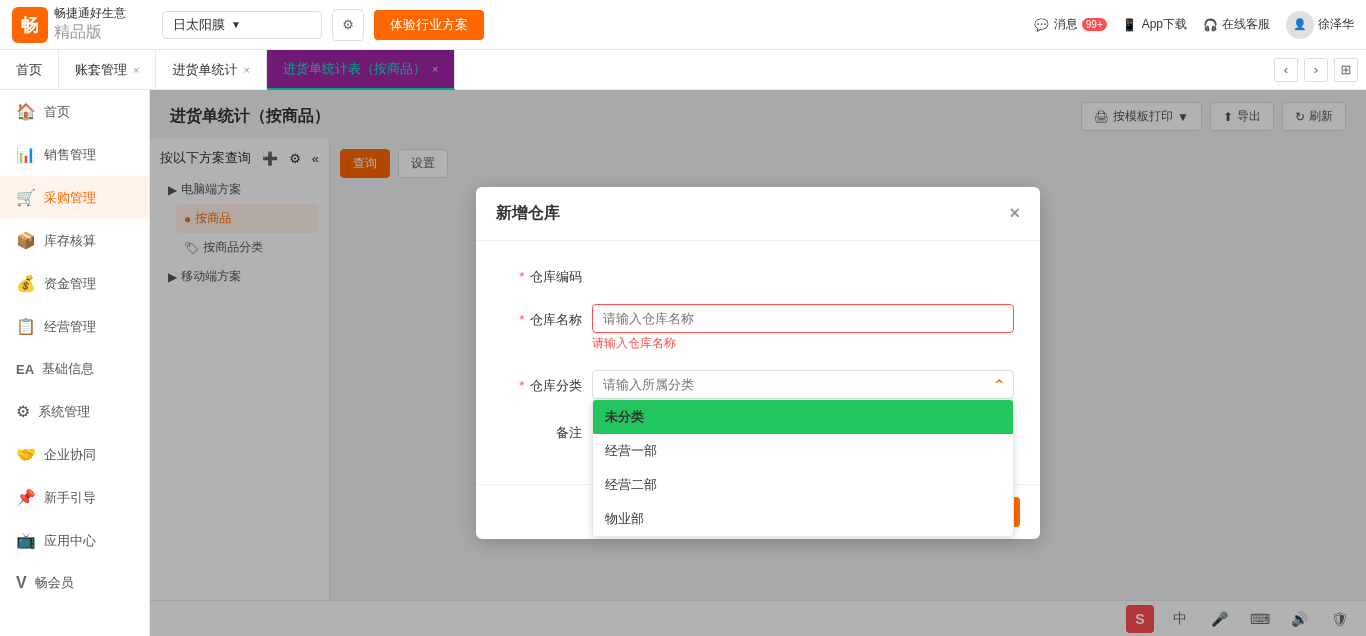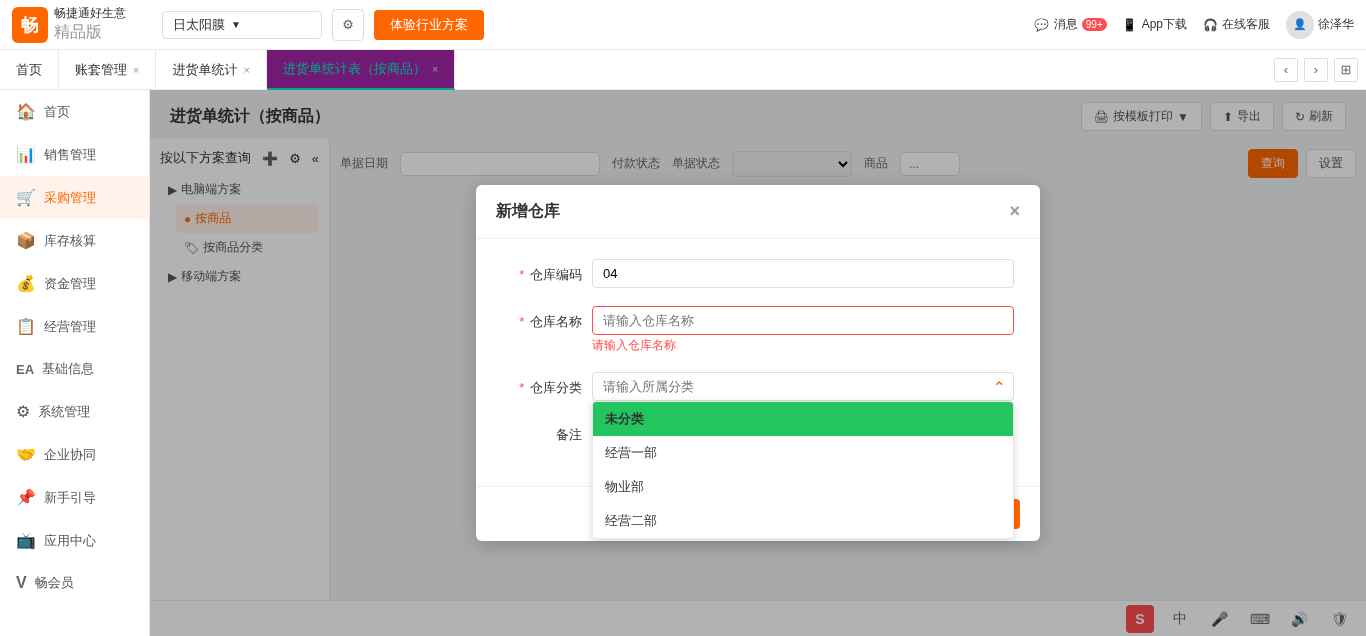--- a/index.html
+++ b/index.html
@@ -579,31 +579,20 @@
           </div>
         </div>
         <div class="filter-tree-item">
           <span>▶</span>
           <span>移动端方案</span>
         </div>
       </div>
 
       <div class="main-right">
         <div class="content-header">
-          <div style="display:flex;gap:12px;align-items:center;">
-            <span style="color:#666;font-size:12px;">单据日期</span>
-            <input class="query-input" style="width: 200px;">
-            <span style="color:#666;font-size:12px;">付款状态</span>
-            <span style="color:#666;font-size:12px;">单据状态</span>
-            <select class="query-input" style="width:120px;">
-              <option></option>
-            </select>
-            <span style="color:#666;font-size:12px;">商品</span>
-            <input class="query-input" placeholder="..." style="width: 60px;">
-          </div>
           <div style="display:flex;gap:8px;">
             <button class="action-btn primary">查询</button>
             <button class="action-btn">设置</button>
           </div>
         </div>
 
         <div style="display:flex;flex-direction:column;align-items:center;justify-content:center;height:300px;color:#999;">
           <div style="font-size:50px;margin-bottom:12px;">📊</div>
           <div style="margin-bottom:8px;font-size:13px;">您可以选择以下方式进行查询</div>
           <div style="font-size:12px;display:flex;align-items:center;gap:6px;">
@@ -619,23 +608,20 @@
         <div class="modal-header">
           <span>新增仓库</span>
           <span class="modal-close">×</span>
         </div>
         <div class="modal-body">
 
           <div class="form-row">
             <div class="form-label">
               <span class="required">*</span>
               <span>仓库编码</span>
-            </div>
-            <div class="form-control">
-              <input class="form-input" value="04" style="">
             </div>
           </div>
 
           <div class="form-row">
             <div class="form-label">
               <span class="required">*</span>
               <span>仓库名称</span>
             </div>
             <div class="form-control">
               <input class="form-input error" placeholder="请输入仓库名称" style="">
@@ -650,22 +636,22 @@
             </div>
             <div class="form-control" style="position:relative;">
               <div style="position:relative;">
                 <input class="form-input-with-icon" placeholder="请输入所属分类" style="">
                 <span class="input-icon-right">⌃</span>
               </div>
 
               <div class="dropdown-list">
                 <div class="dropdown-item highlighted">未分类</div>
                 <div class="dropdown-item">经营一部</div>
+                <div class="dropdown-item">经营二部</div>
                 <div class="dropdown-item">物业部</div>
-                <div class="dropdown-item">经营二部</div>
               </div>
             </div>
           </div>
 
           <div class="form-row">
             <div class="form-label">备注</div>
             <div class="form-control">
               <input class="form-input" style="">
             </div>
           </div>

